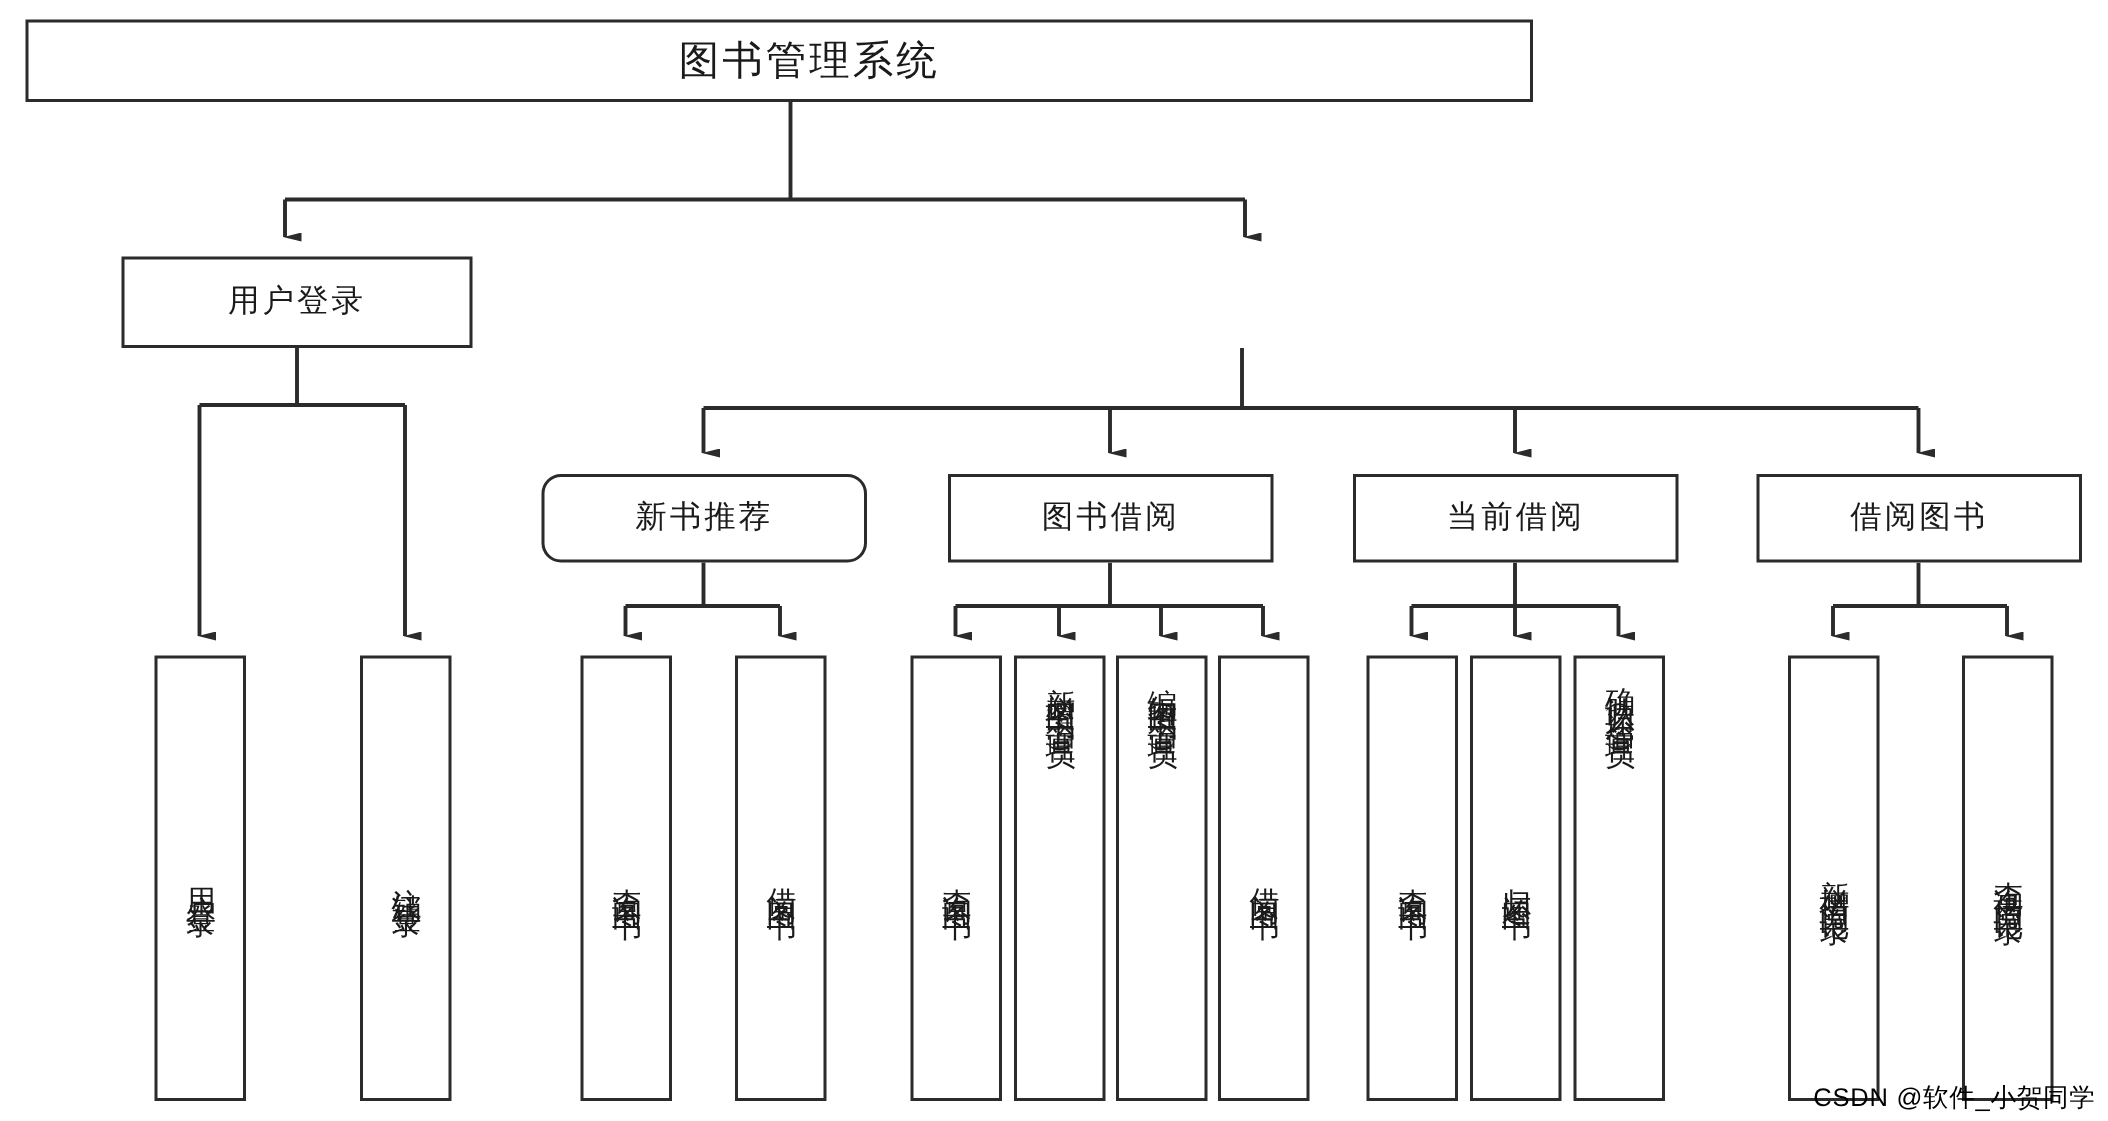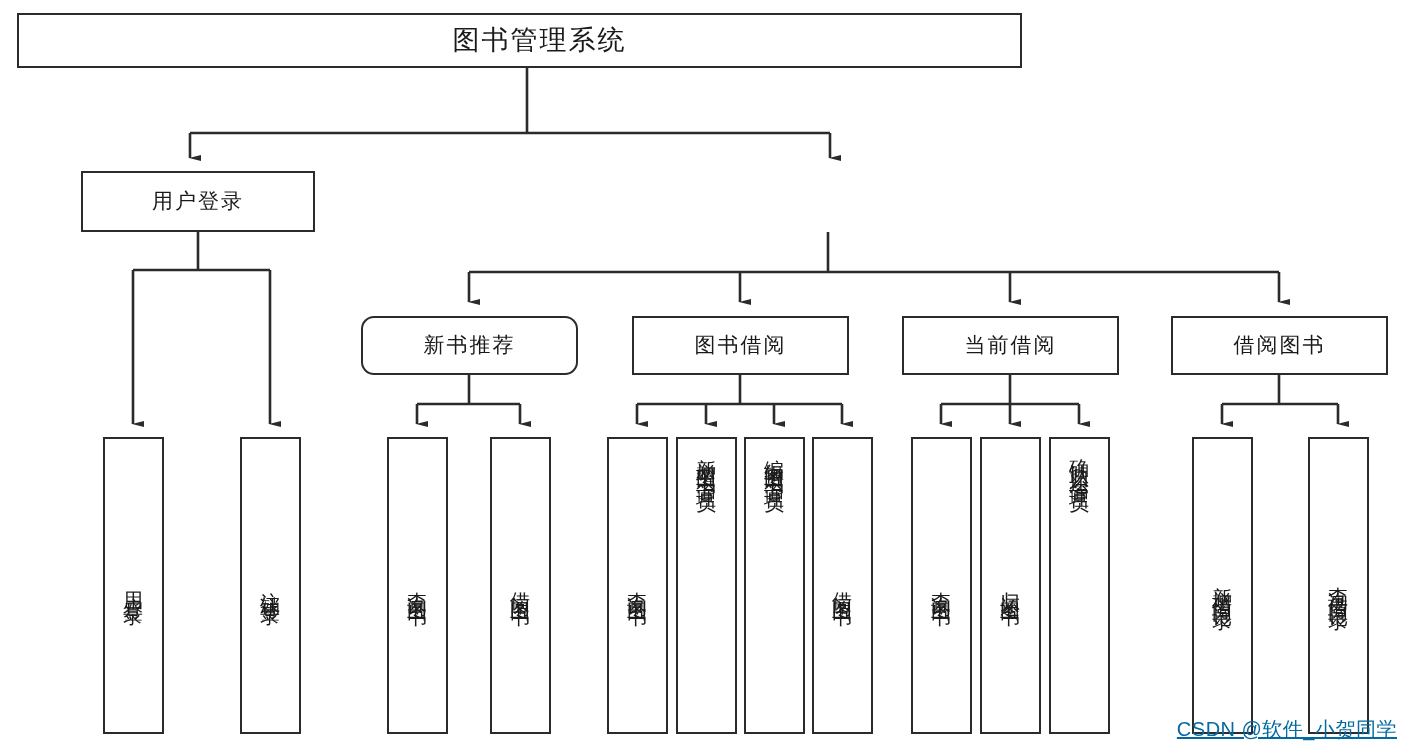--- a/index.html
+++ b/index.html
@@ -70,26 +70,25 @@
     padding-top: 4px;
   }
   .node.v.mid {
     align-items: center;
     padding-top: 0;
   }
   .watermark {
     position: absolute;
     right: 8px;
     bottom: 4px;
-    font-size: 20px;
-    color: #0369a1;
+    font-size: 17px;
+    color: #000000;
     letter-spacing: 0.5px;
     white-space: nowrap;
     user-select: none;
-    text-decoration: underline;
   }
 </style>
 </head>
 <body>
 
 <div id="canvas">
 
   <svg id="wires" viewBox="0 0 1405 747" xmlns="http://www.w3.org/2000/svg">
     <defs>
       <marker id="arw" markerWidth="10" markerHeight="12" refX="3" refY="11" orient="auto" markerUnits="userSpaceOnUse">

